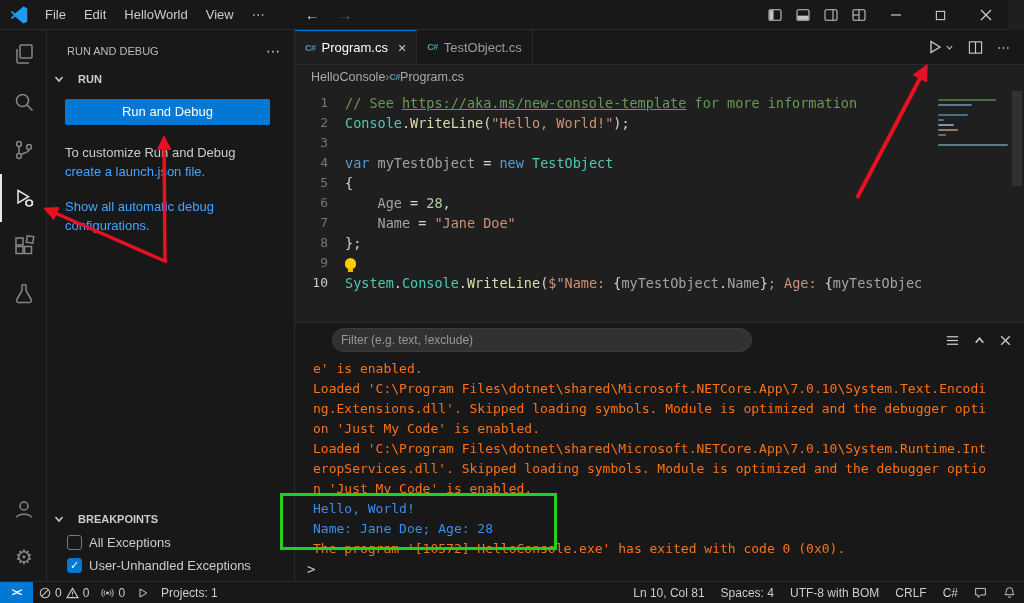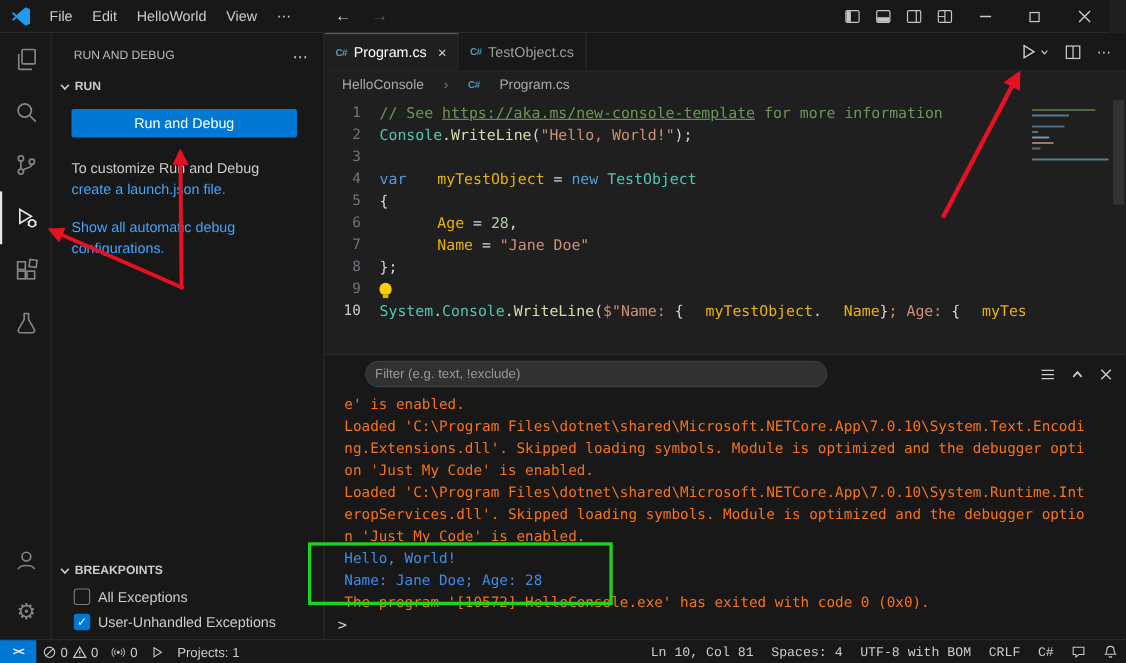--- a/index.html
+++ b/index.html
@@ -33,21 +33,21 @@
     color:#868686; border-left:2px solid transparent; }
   .act-item.active { color:#e7e7e7; border-left:2px solid #e7e7e7; }
   .act-spacer { flex:1; }
   .gear-glyph { font-size:20px; line-height:1; }
 
   
   .sidebar { position:absolute; top:30px; bottom:22px; left:47px; width:248px; background:#181818;
     border-right:1px solid #2b2b2b; z-index:3; }
   .sb-head { display:flex; align-items:center; padding:13px 14px 10px 20px; font-size:11px; color:#bbbbbb; }
   .sb-head .ell { margin-left:auto; color:#cccccc; font-size:14px; }
-  .section-head { display:flex; align-items:center; gap:3px; padding:4px 0 6px 6px; font-size:11px;
+  .section-head { display:flex; align-items:center; gap:13px; padding:4px 0 6px 6px; font-size:11px;
     font-weight:bold; color:#cccccc; }
   .run-btn { display:block; margin:8px 25px 0 18px; width:205px; height:26px; background:#0078d4;
     color:#ffffff; border:none; border-radius:2px; font-size:13px; font-family:inherit; text-align:center; line-height:26px; }
   .customize { margin:18px 20px 0 18px; font-size:13px; line-height:19px; color:#cccccc; }
   .link { color:#40a6ff; }
   .auto-link { margin:16px 20px 0 18px; width:178px; font-size:13px; line-height:19px; color:#40a6ff; }
   .breakpoints { position:absolute; left:0; right:0; bottom:4px; }
   .bp-row { display:flex; align-items:center; gap:7px; height:23px; padding-left:20px; font-size:13px; color:#cccccc; }
   .checkbox { width:15px; height:15px; border:1px solid #7a7a7a; border-radius:3px; background:transparent;
     display:flex; align-items:center; justify-content:center; font-size:11px; color:#ffffff; }
@@ -59,35 +59,35 @@
   .editor-group { position:absolute; top:30px; bottom:22px; left:295px; right:0; background:#1f1f1f; }
   .tabbar { height:35px; background:#181818; border-bottom:1px solid #2b2b2b; display:flex; align-items:stretch; }
   .tab { display:flex; align-items:center; gap:6px; padding:0 10px; font-size:13px; color:#9d9d9d;
     border-right:1px solid #2b2b2b; background:#181818; }
   .tab.active { background:#1f1f1f; color:#ffffff; border-top:1px solid #0078d4; }
   .csicon { color:#519aba; font-size:9px; font-weight:bold; letter-spacing:-0.5px; }
   .csicon::before { content:"C#"; }
   .tab-close { color:#cccccc; font-size:14px; margin-left:4px; }
   .editor-actions { margin-left:auto; display:flex; align-items:center; gap:14px; padding-right:14px; color:#cccccc; }
   .run-combo { display:flex; align-items:center; gap:2px; }
-  .breadcrumbs { height:24px; display:flex; align-items:center; gap:18px; padding-left:16px; font-size:12.5px; color:#a9a9a9; }
+  .breadcrumbs { height:24px; display:flex; align-items:center; gap:0; padding-left:16px; font-size:12.5px; color:#a9a9a9; }
   .crumb-sep { color:#808080; }
 
   .code-area { position:absolute; top:59px; left:0; right:0; height:233px; overflow:hidden; padding-top:4px; }
   .code-row { display:flex; height:20px; font-family:"DejaVu Sans Mono", monospace; font-size:13.5px;
     line-height:20px; white-space:pre; }
   .ln { width:50px; flex:0 0 50px; text-align:right; padding-right:17px; color:#6e7681; font-size:13px; }
   .ln.active { color:#cccccc; }
   .tok-comment { color:#6a9955; }
   .tok-comment-link { color:#6a9955; text-decoration:underline; }
   .tok-class { color:#4ec9b0; }
   .tok-method { color:#dcdcaa; }
   .tok-string { color:#ce9178; }
   .tok-keyword { color:#569cd6; }
-  .tok-var { color:#eab308;margin-left:20px; }
+  .tok-var { color:#a3a3a3; }
   .tok-num { color:#b5cea8; }
   .tok-plain { color:#d4d4d4; }
   .bulb { display:inline-block; width:11px; height:11px; border-radius:50% 50% 40% 40%; background:#ffcc00;
     margin-right:6px; position:relative; top:1px; }
   .bulb::after { content:""; position:absolute; left:3px; bottom:-3px; width:5px; height:3px; background:#e6b800; }
 
   .minimap { position:absolute; top:2px; right:14px; width:78px; height:225px; background:#1f1f1f; padding:8px 6px; }
   .mm-line { height:2px; margin-bottom:3px; border-radius:1px; }
   .scrollbar-v { position:absolute; top:0; right:0; width:14px; height:233px; }
   .scroll-thumb { position:absolute; top:2px; right:2px; width:10px; height:95px; background:#424242; opacity:.55; }
@@ -108,21 +108,21 @@
   .console-prompt { position:absolute; left:12px; bottom:4px; color:#cccccc;
     font-family:"DejaVu Sans Mono", monospace; font-size:14px; }
 
   
   .statusbar { position:absolute; left:0; right:0; bottom:0; height:22px; background:#181818;
     border-top:1px solid #2b2b2b; display:flex; align-items:center; font-size:12px; color:#cccccc; z-index:5; }
   .remote { width:33px; height:22px; background:#0078d4; color:#ffffff; display:flex; align-items:center;
     justify-content:center; font-size:10px; font-weight:bold; letter-spacing:-1px; }
   .sb-item { display:flex; align-items:center; gap:4px; padding:0 6px; height:22px; }
   .sb-right { margin-left:auto; display:flex; align-items:center; }
-  .sb-right .sb-item { padding:0 8px;font-family:Liberation Mono, monospace; }
+  .sb-right .sb-item { padding:0 8px; }
 
   
   .overlay { position:absolute; inset:0; z-index:60; pointer-events:none; }
   .green-box { position:absolute; left:280px; top:493px; width:277px; height:57px;
     border:3px solid #21d121; z-index:59; pointer-events:none; }
 </style>
 </head>
 <body>
 
 <div class="titlebar">

